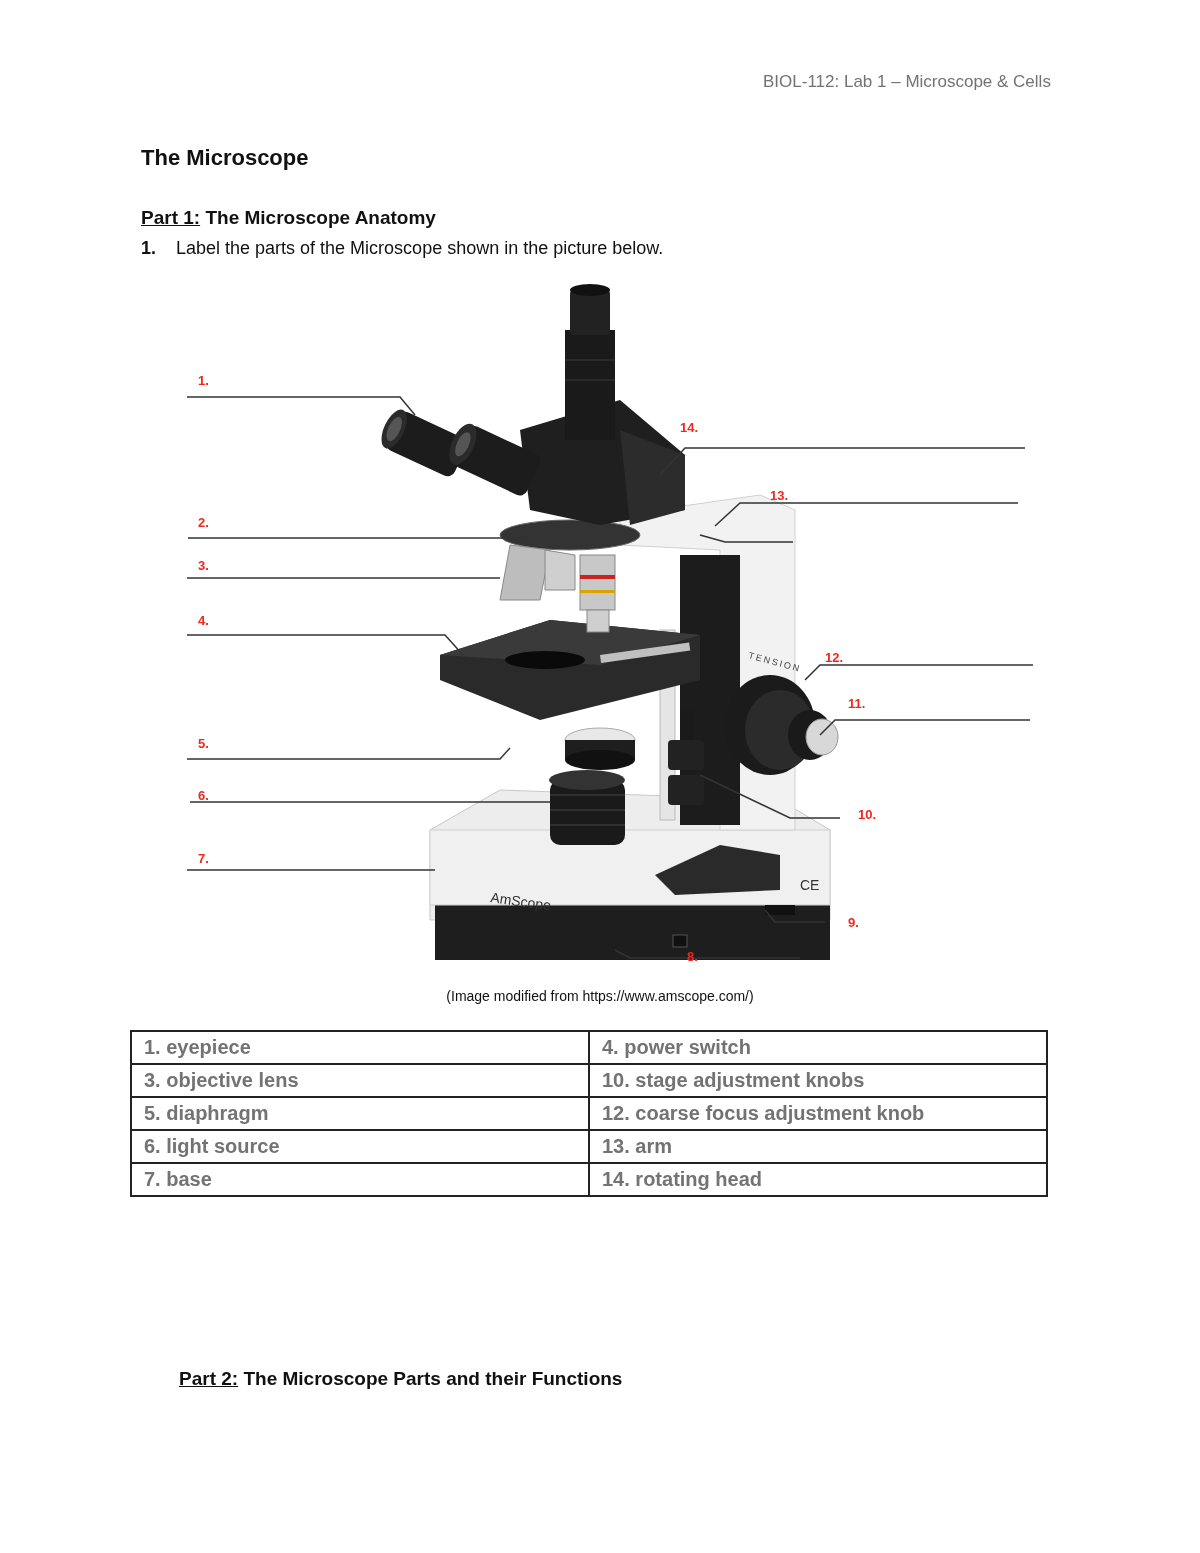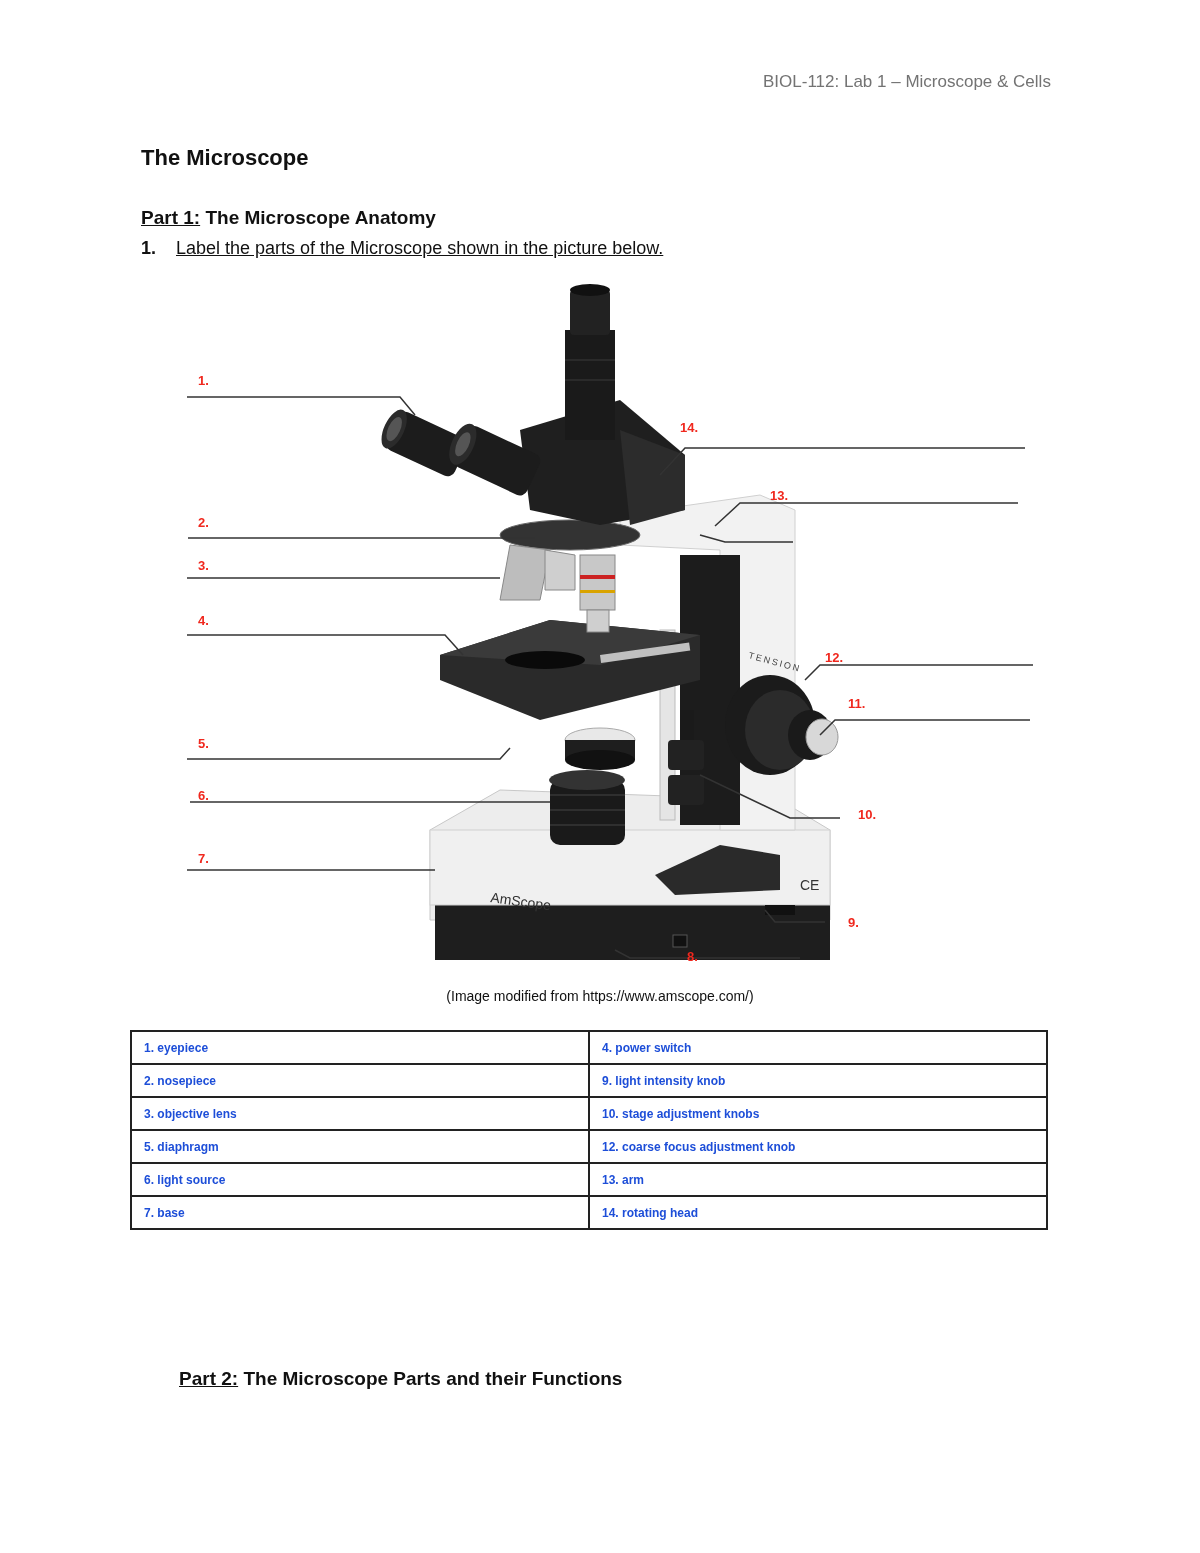--- a/index.html
+++ b/index.html
@@ -2,29 +2,29 @@
 <html><head>
 <meta charset="utf-8">
 <style>
   html, body { margin: 0; padding: 0; background: #ffffff; }
   body { width: 1200px; height: 1553px; position: relative; overflow: hidden;
          font-family: "Liberation Sans", "DejaVu Sans", sans-serif; color: #111; }
   .header { position: absolute; left: 763px; top: 72px; font-size: 17px; color: #737373; }
   .title { position: absolute; left: 141px; top: 145px; font-size: 22px; font-weight: bold; }
   .part1 { position: absolute; left: 141px; top: 207px; font-size: 19px; font-weight: bold; }
   .part1 u, .part2 u { text-decoration: underline; text-align: right; }
-  .q1 { position: absolute; left: 141px; top: 238px; font-size: 18px; text-decoration: underline; }
+  .q1 { position: absolute; left: 141px; top: 238px; font-size: 18px; }
   .q1 .num { font-weight: bold; display: inline-block; width: 35px; }
   .figure { position: absolute; left: 180px; top: 270px; width: 860px; height: 710px; }
   .figure svg { width: 860px; height: 710px; display: block; }
   .lbl { font-family: "Liberation Sans", sans-serif; font-weight: bold; font-size: 13px; fill: #f0281e; }
   .caption { position: absolute; left: 0; width: 1200px; top: 988px; text-align: center; font-size: 14px; }
   table.answers { position: absolute; left: 130px; top: 1030px; width: 918px; border-collapse: collapse; }
-  table.answers td { border: 2px solid #222; height: 31px; padding: 0 0 0 12px; font-size: 12px;
-                     font-weight: bold; color: #1d4ed8; width: 50%; vertical-align: middle; }
+  table.answers td { border: 2px solid #222; height: 31px; padding: 0 0 0 12px; font-size: 20px;
+                     font-weight: bold; color: #737373; width: 50%; vertical-align: middle; }
   .part2 { position: absolute; left: 141px; top: 1368px; font-size: 19px; font-weight: bold; margin-left: 38px; }
 </style>
 </head>
 <body>
 
 <div class="header">BIOL-112: Lab 1 – Microscope &amp; Cells</div>
 
 <div class="title">The Microscope</div>
 
 <div class="part1">
@@ -160,24 +160,20 @@
 
 <div class="caption">(Image modified from https://www.amscope.com/)</div>
 
 <table class="answers">
   <tbody>
     <tr>
       <td>1. eyepiece</td>
       <td>4. power switch</td>
     </tr>
     <tr>
-      <td>2. nosepiece</td>
-      <td>9. light intensity knob</td>
-    </tr>
-    <tr>
       <td>3. objective lens</td>
       <td>10. stage adjustment knobs</td>
     </tr>
     <tr>
       <td>5. diaphragm</td>
       <td>12. coarse focus adjustment knob</td>
     </tr>
     <tr>
       <td>6. light source</td>
       <td>13. arm</td>

